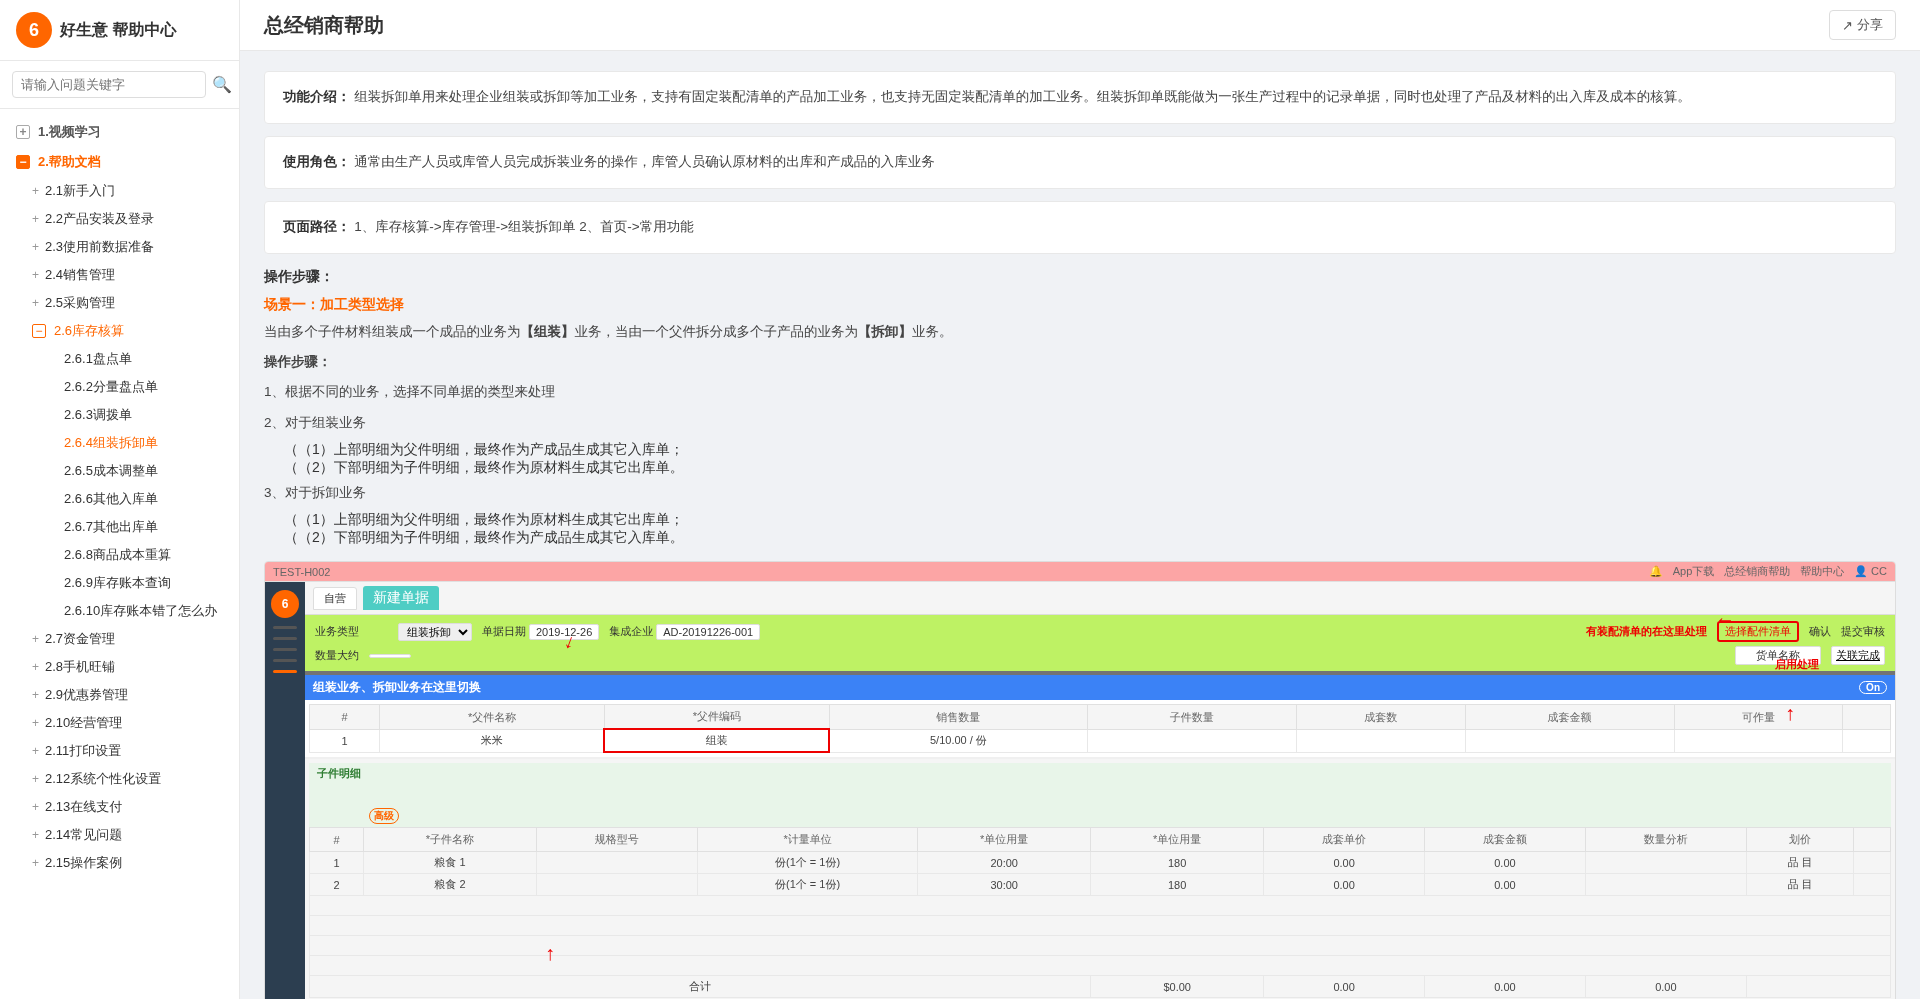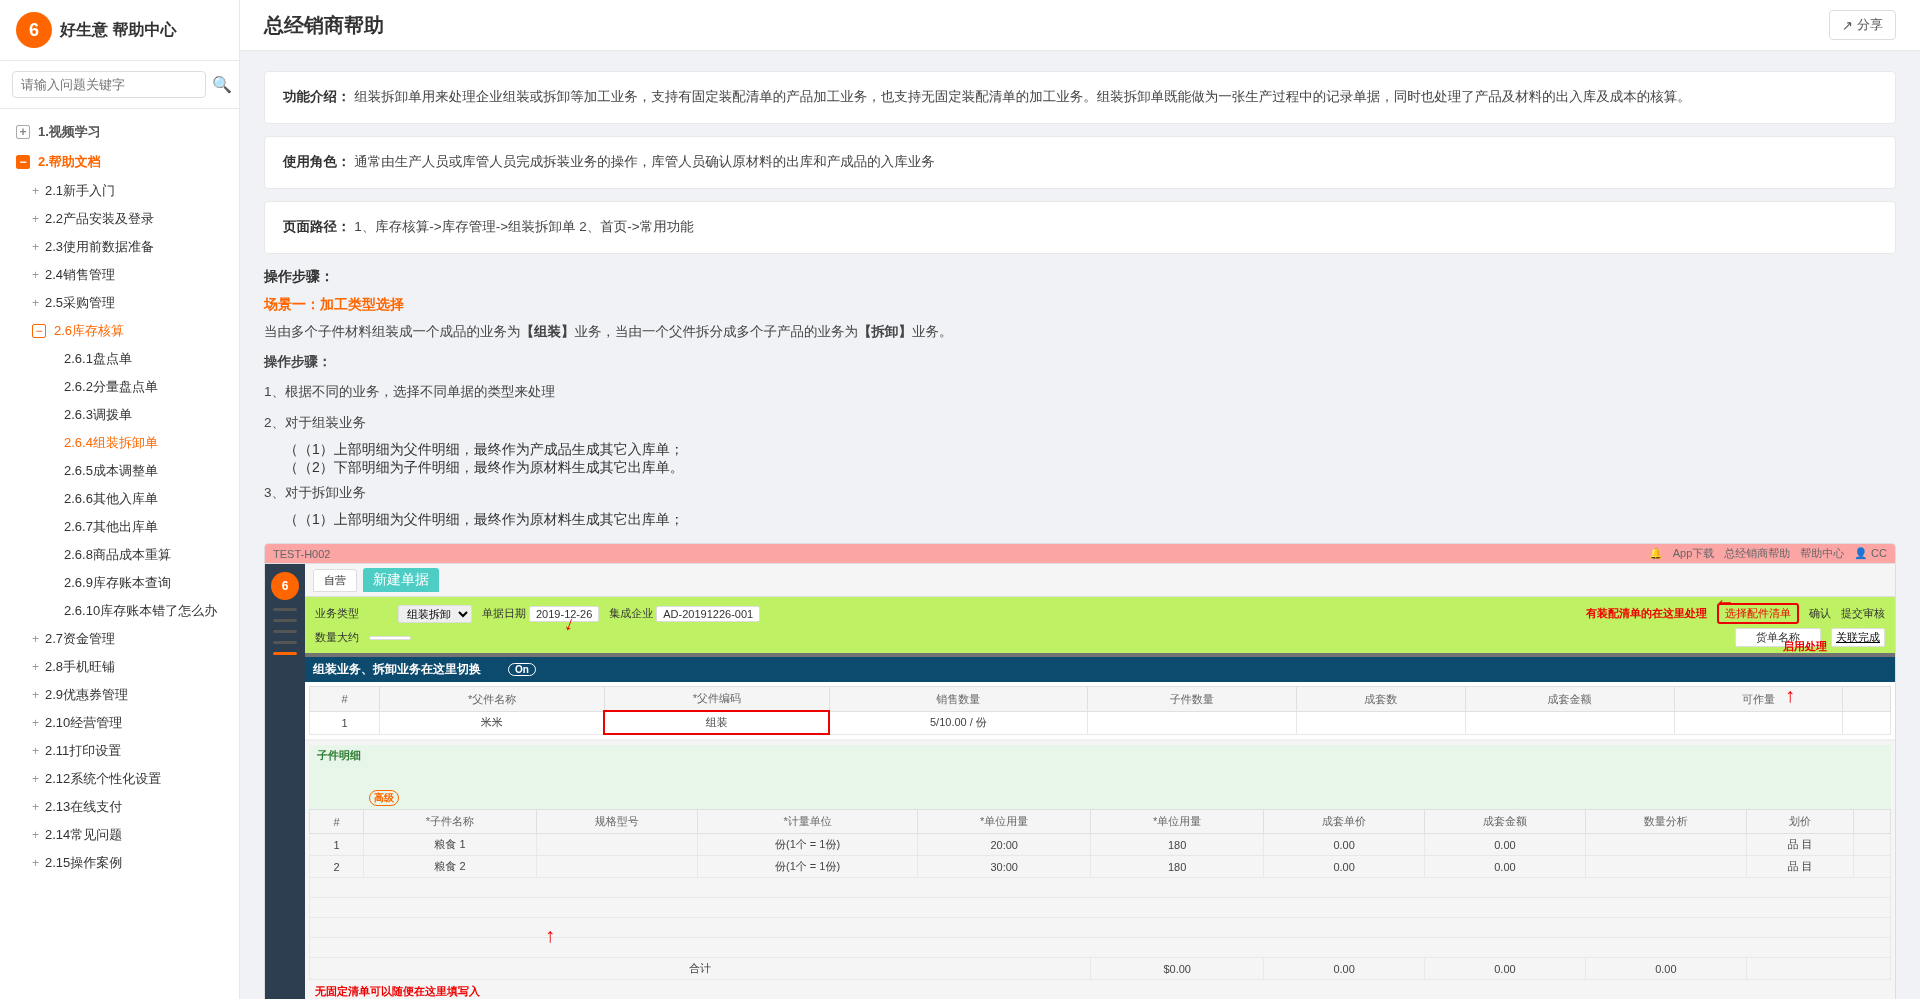--- a/index.html
+++ b/index.html
@@ -177,21 +177,21 @@
     .mock-table {
       width: 100%; border-collapse: collapse; font-size: 11px;
     }
     .mock-table th {
       background: #f5f5f5; border: 1px solid #e0e0e0; padding: 4px 6px; text-align: center; font-weight: normal; color: #666;
     }
     .mock-table td {
       border: 1px solid #e8e8e8; padding: 3px 6px; text-align: center; color: #444;
     }
     .mock-section-header {
-      background: #0c4a6e; color: #fff; padding: 4px 8px; font-size: 12px; font-weight: bold;
+      background: #3b82f6; color: #fff; padding: 4px 8px; font-size: 12px; font-weight: bold; justify-content: space-between;
     }
     .top-status-bar {
       background: #fca5a5;
       border-bottom: 1px solid #e0e0e0;
       padding: 2px 8px;
       display: flex; align-items: center; justify-content: space-between;
       font-size: 11px; color: #666;
     }
   </style>
 </head>
@@ -318,20 +318,21 @@
 
     <p class="text-line">1、根据不同的业务，选择不同单据的类型来处理</p>
     <p class="text-line">2、对于组装业务</p>
     <ul class="sub-list">
       <li>（1）上部明细为父件明细，最终作为产成品生成其它入库单；</li>
       <li>（2）下部明细为子件明细，最终作为原材料生成其它出库单。</li>
     </ul>
     <p class="text-line">3、对于拆卸业务</p>
     <ul class="sub-list">
       <li>（1）上部明细为父件明细，最终作为原材料生成其它出库单；</li>
+      <li>（2）下部明细为子件明细，最终作为产成品生成其它入库单。</li>
     </ul>
 
     <div class="screenshot-container">
       <div class="screenshot-inner" style="background:#f0f0f0; position:relative; min-height:300px;">
 
         <div class="top-status-bar">
           <span>TEST-H002</span>
           <div style="display:flex;gap:10px;align-items:center;">
             <span>🔔</span>
             <span>App下载</span>
@@ -392,21 +393,21 @@
                 <button style="border:1px solid #ddd;background:#fff;border-radius:2px;padding:1px 4px;font-size:11px;cursor:pointer;text-decoration:underline;">关联完成</button>
               </div>
             </div>
 
             <div style="position:relative;">
               <div class="mock-section-header" style="display:flex;align-items:center;gap:8px;">
                 <span>组装业务、拆卸业务在这里切换</span>
                 <span style="border:1px solid #fff;border-radius:10px;padding:0 6px;font-size:10px;margin-left:19px;">On</span>
               </div>
 
-              <div style="position:absolute;top:-18px;right:68px;font-size:11px;color:#e00;font-weight:bold;">启用处理</div>
+              <div style="position:absolute;top:-18px;right:76px;font-size:11px;color:#e00;font-weight:bold;">启用处理</div>
             </div>
 
             <div style="background:#fff;padding:4px;">
               <table class="mock-table">
                 <thead>
                   <tr>
                     <th>#</th>
                     <th>*父件名称</th>
                     <th>*父件编码</th>
                     <th>销售数量</th>

